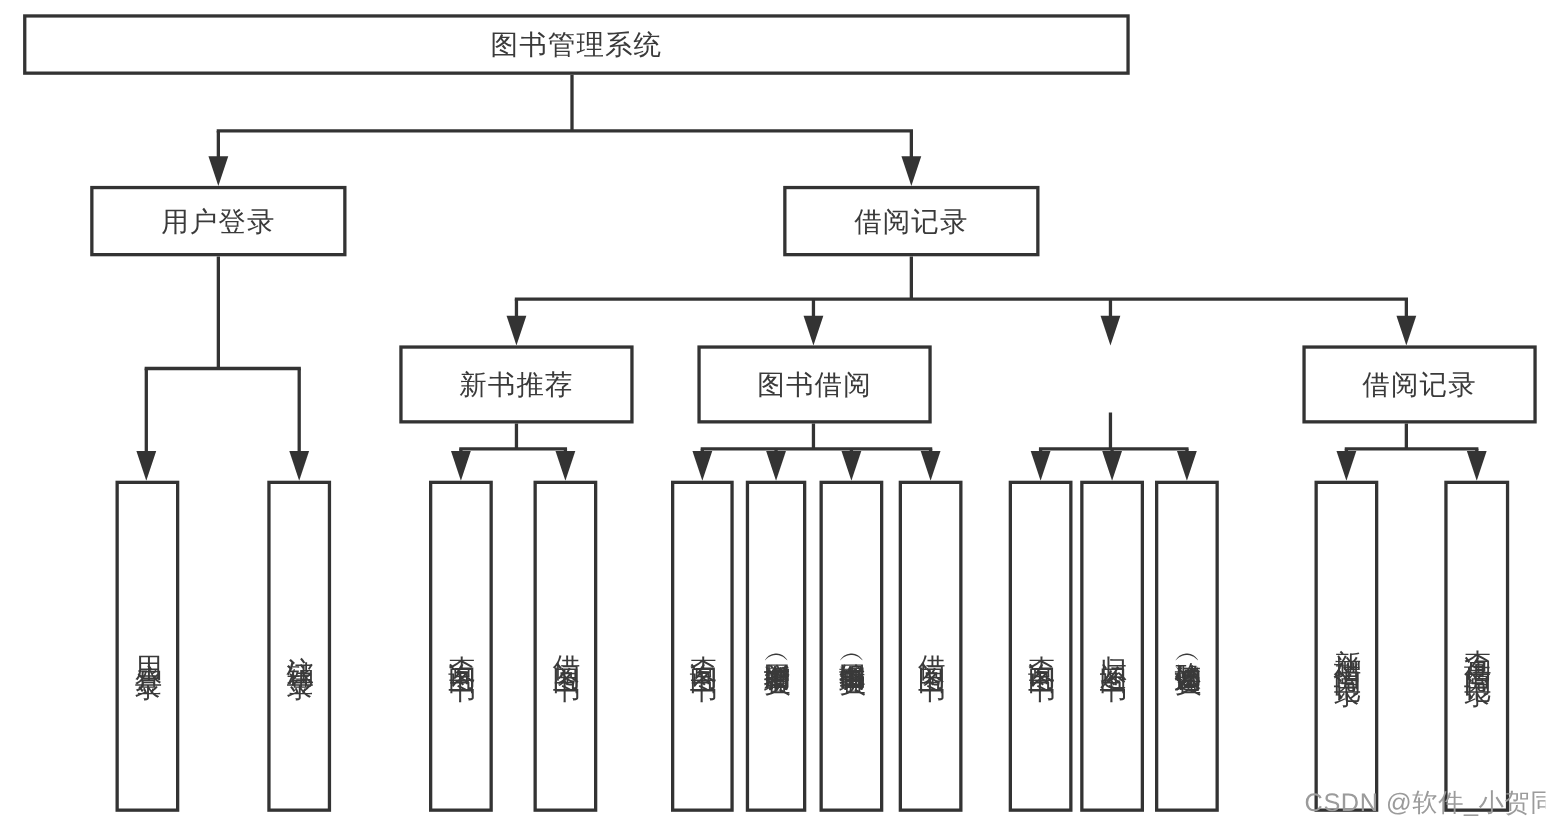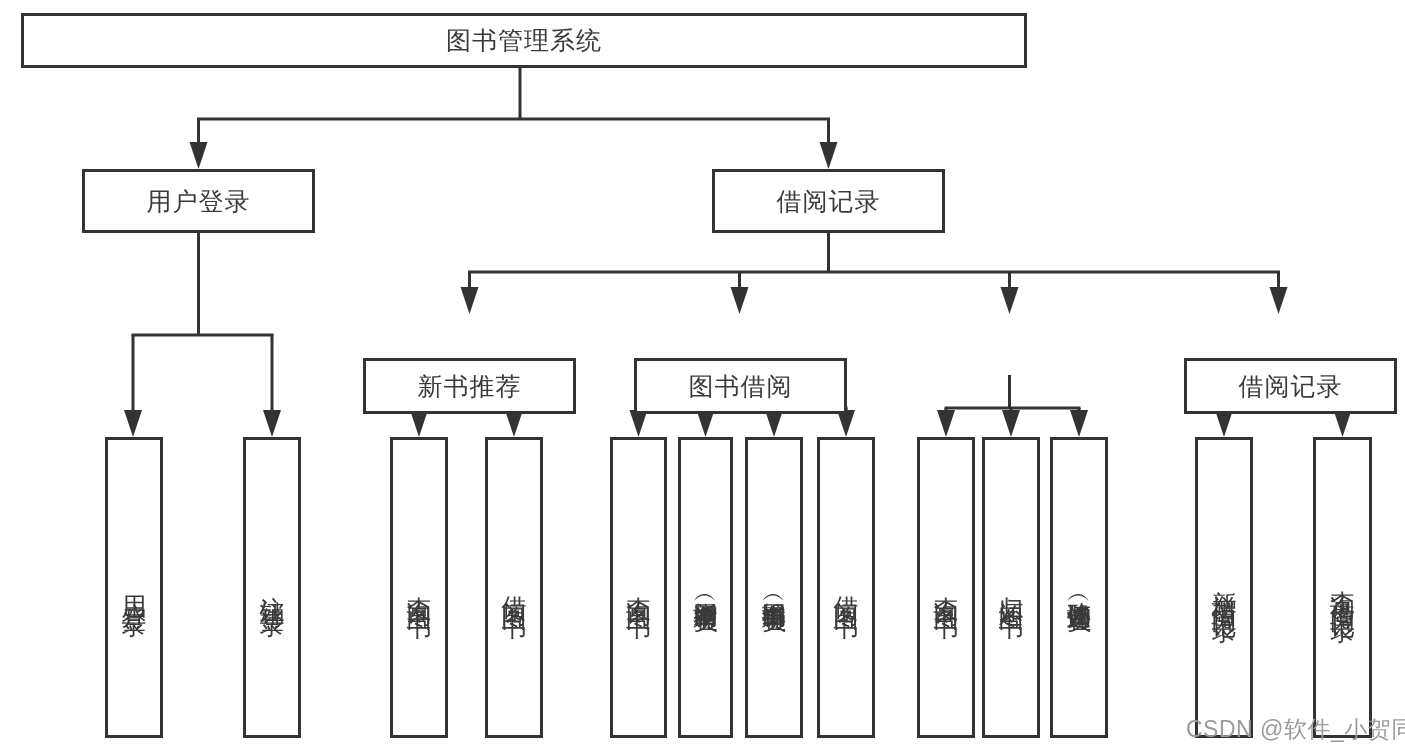--- a/index.html
+++ b/index.html
@@ -22,21 +22,21 @@
     display: flex;
     align-items: center;
     justify-content: center;
     z-index: 1;
     font-size: 25px;
     letter-spacing: 1px;
     white-space: nowrap;
   }
   .root  { left: 21px;  top: 13px;  width: 1006px; height: 55px; }
   .lvl1  { top: 169px; width: 233px; height: 64px; }
-  .lvl2  { top: 314px; width: 213px; height: 56px; margin-top: 44px; }
+  .lvl2  { top: 314px; width: 213px; height: 71px; }
   .leaf  { top: 437px; height: 301px; }
   .leaf span {
     writing-mode: vertical-rl;
     font-size: 25px;
     letter-spacing: 6px;
     line-height: 1;
   }
   .leaf.long span {
     font-size: 24px;
     letter-spacing: 1px;

